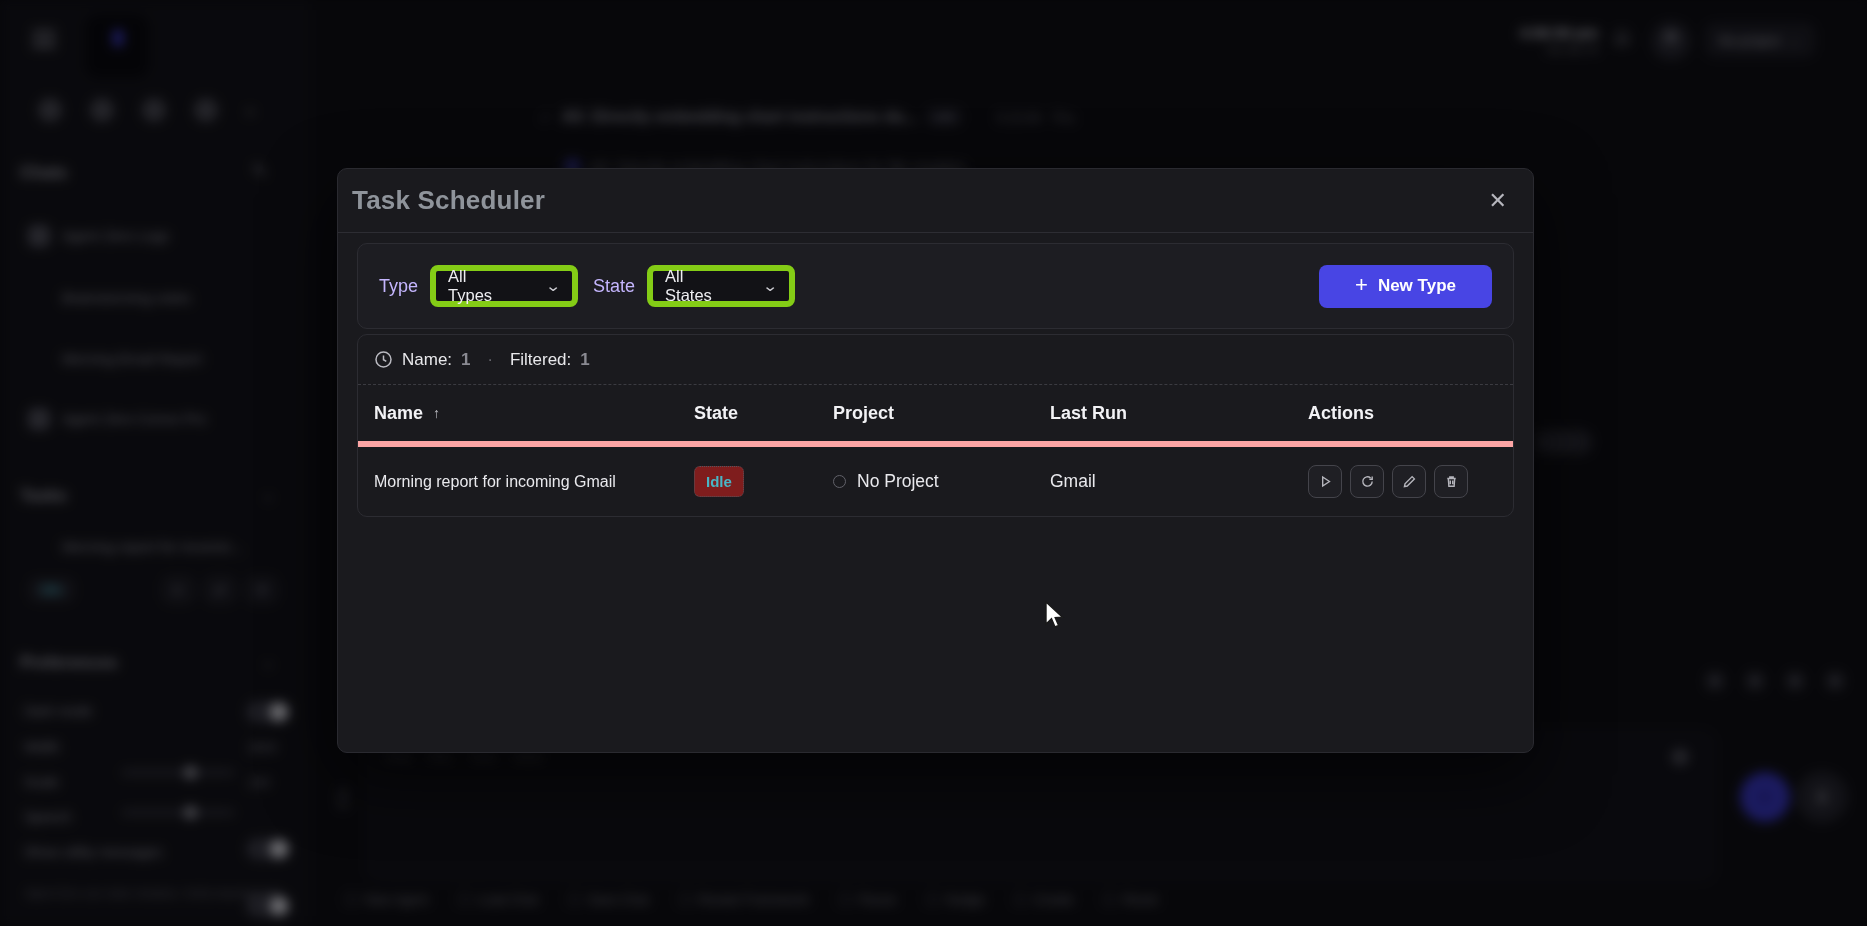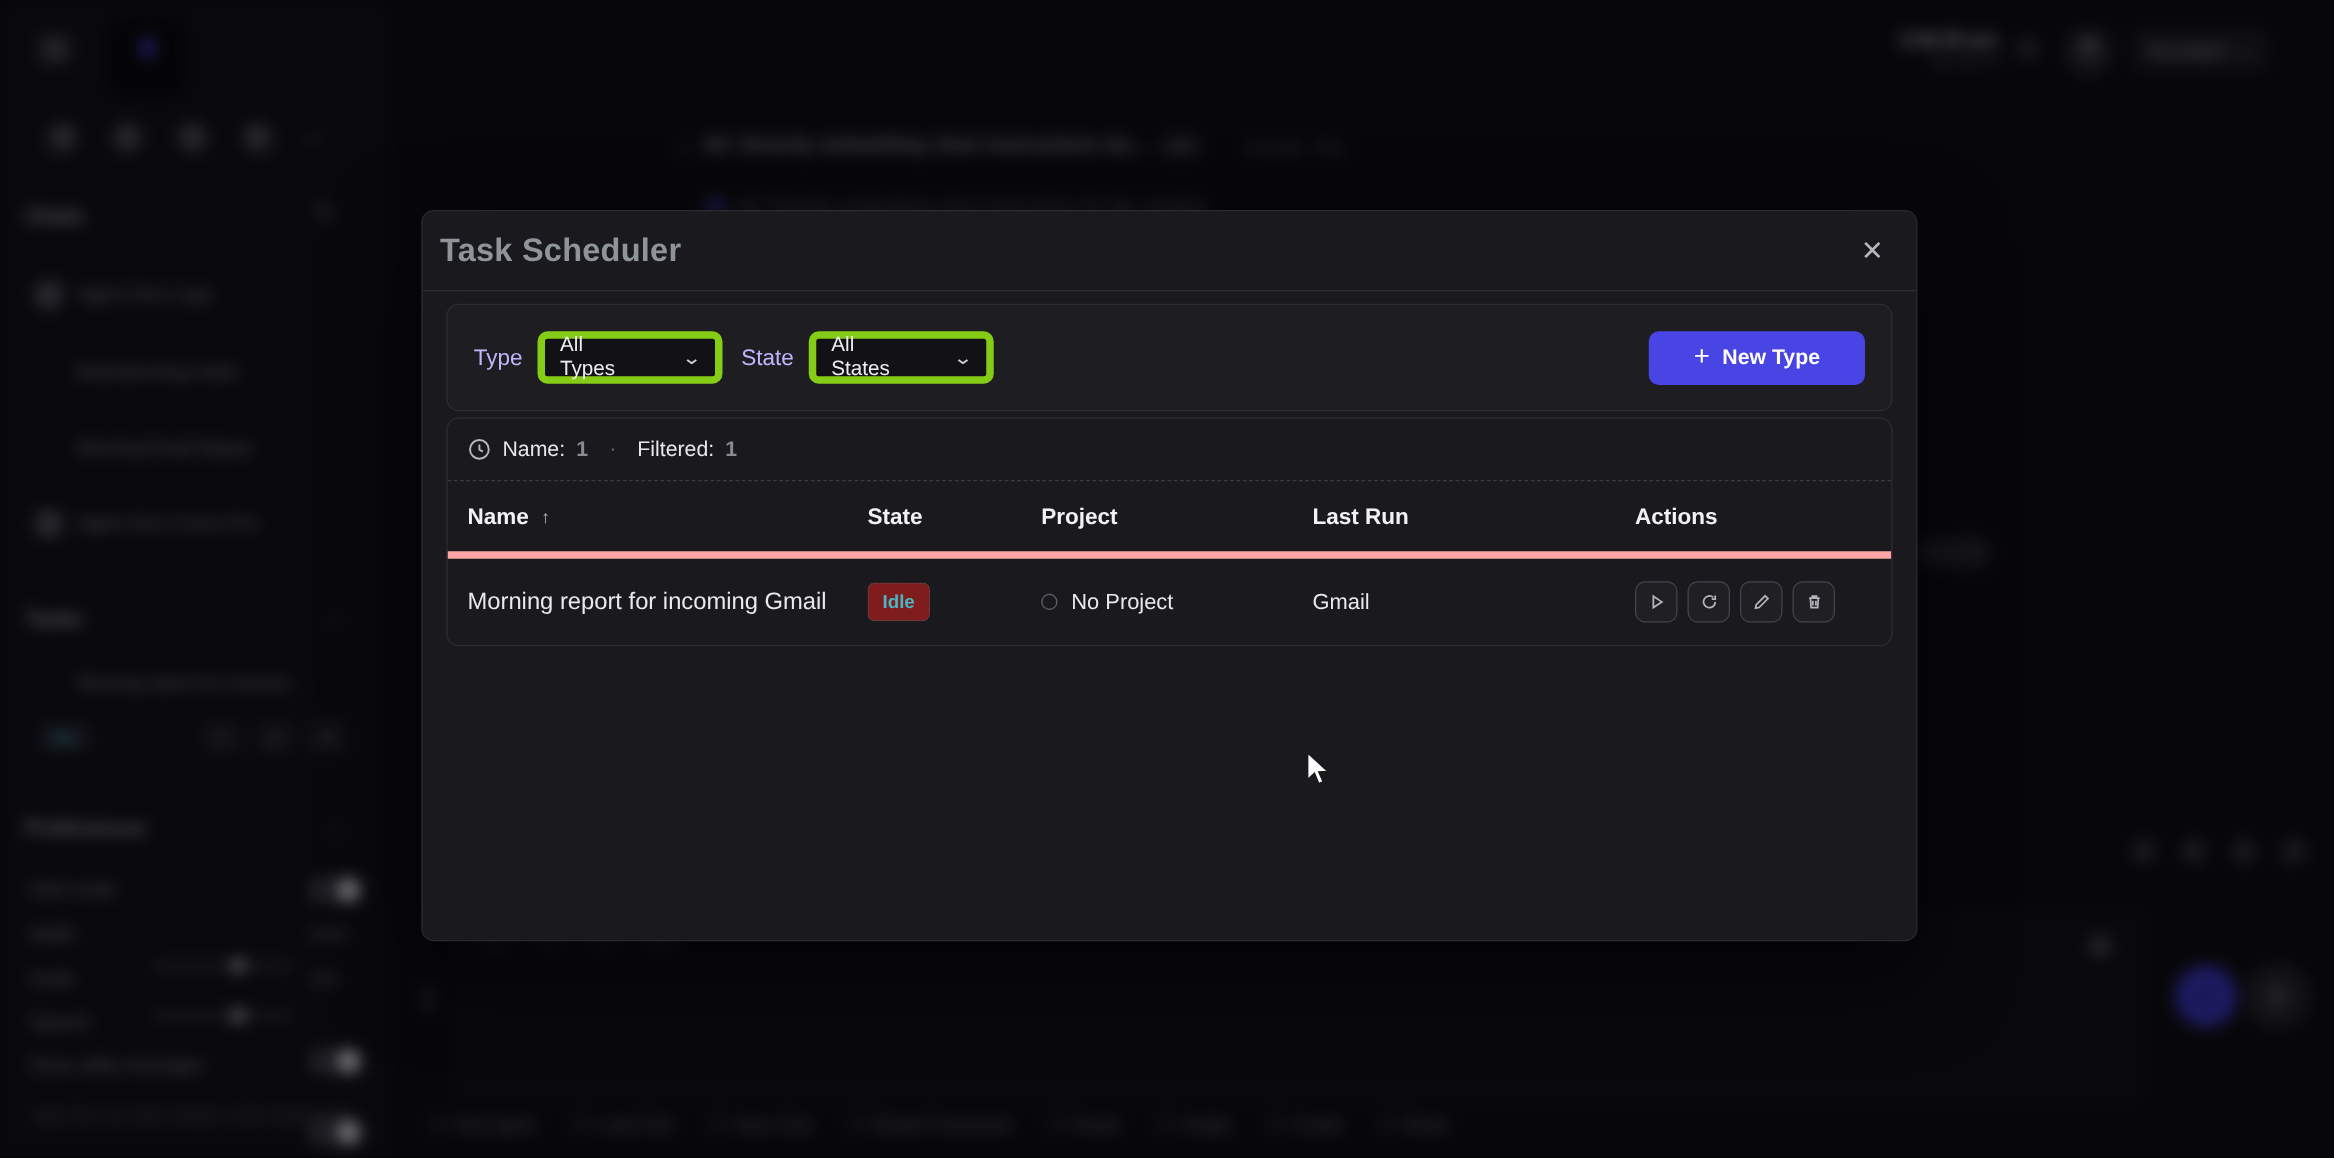--- a/index.html
+++ b/index.html
@@ -95,21 +95,21 @@
   .stats-row svg { stroke:#b9b9c0; fill:none; stroke-width:1.5; }
   .stat-label { color:#e8e8eb; font-size:17px; }
   .stat-val { color:#8a8a92; font-size:17px; font-weight:bold; }
   .stat-sep { color:#6a6a72; margin:0 8px; }
 
   .tgrid { display:grid; grid-template-columns:320px 139px 217px 258px 1fr; padding-left:16px; align-items:center; }
   .t-head { height:62px; border-bottom:6px solid #fca5a5; }
   .t-head .hc { color:#f2f2f5; font-size:18px; font-weight:bold; display:flex; align-items:center; gap:10px; }
   .sort-ind { color:#c0c0c7; font-size:14px; font-weight:normal; }
   .t-row { height:69px; }
-  .cell-name { color:#e9e9ed; font-size:19px; }
+  .cell-name { color:#e9e9ed; font-size:16px; }
   .idle-badge { display:inline-block; padding:6px 11px; border-radius:6px; background:#7f1d1d; border:1px dotted #56565e; color:#49b5c5; font-size:15px; font-weight:bold; }
   .cell-proj { display:flex; align-items:center; gap:11px; color:#e9e9ed; font-size:17.5px; }
   .proj-circle { width:13px; height:13px; border-radius:50%; border:1.5px solid #62626a; }
   .cell-last { color:#e9e9ed; font-size:17.5px; }
   .cell-actions { display:flex; gap:8px; }
   .act-btn { width:34px; height:33px; border-radius:8px; border:1px solid #44444b; background:#1f1f24; display:flex; align-items:center; justify-content:center; cursor:pointer; }
   .act-btn svg { stroke:#b5b5bc; fill:none; stroke-width:1.5; }
 
   .cursor { position:absolute; left:1044px; top:601px; }
 </style>

